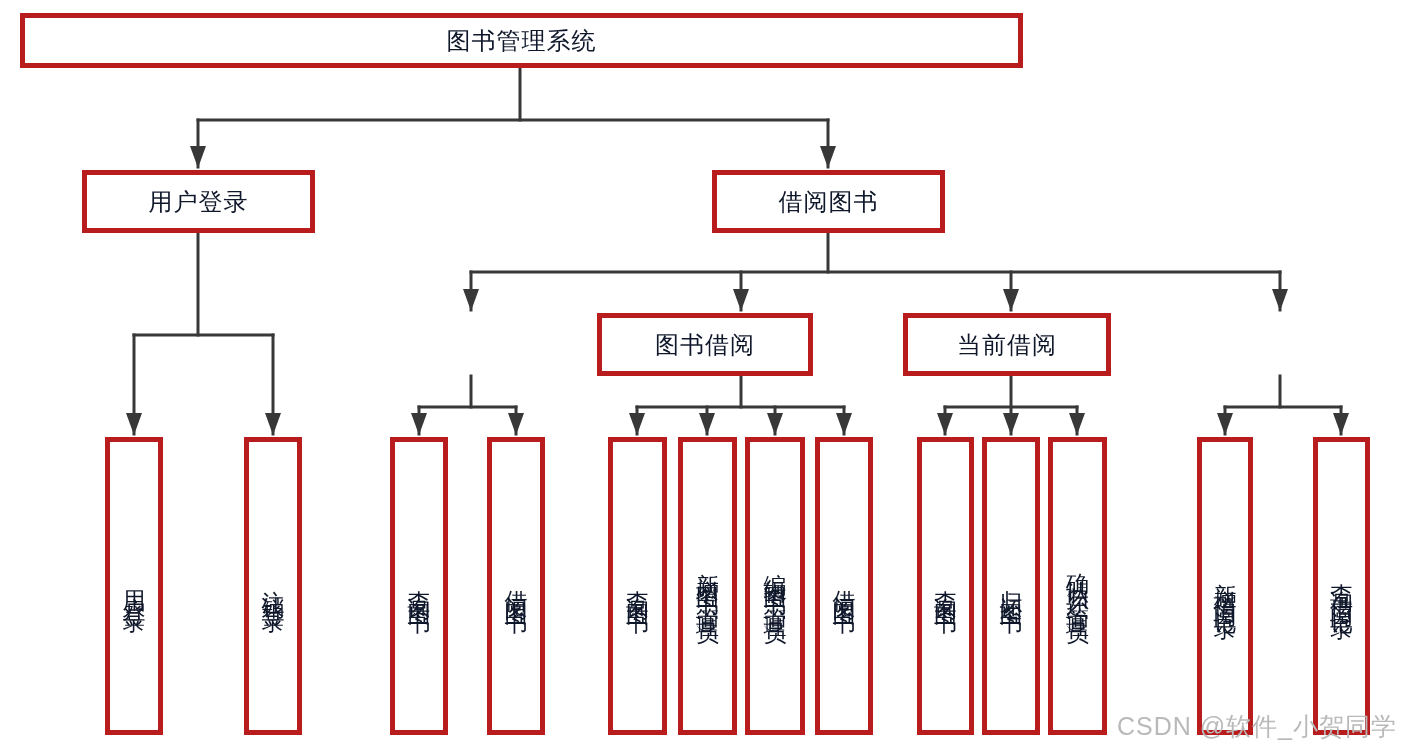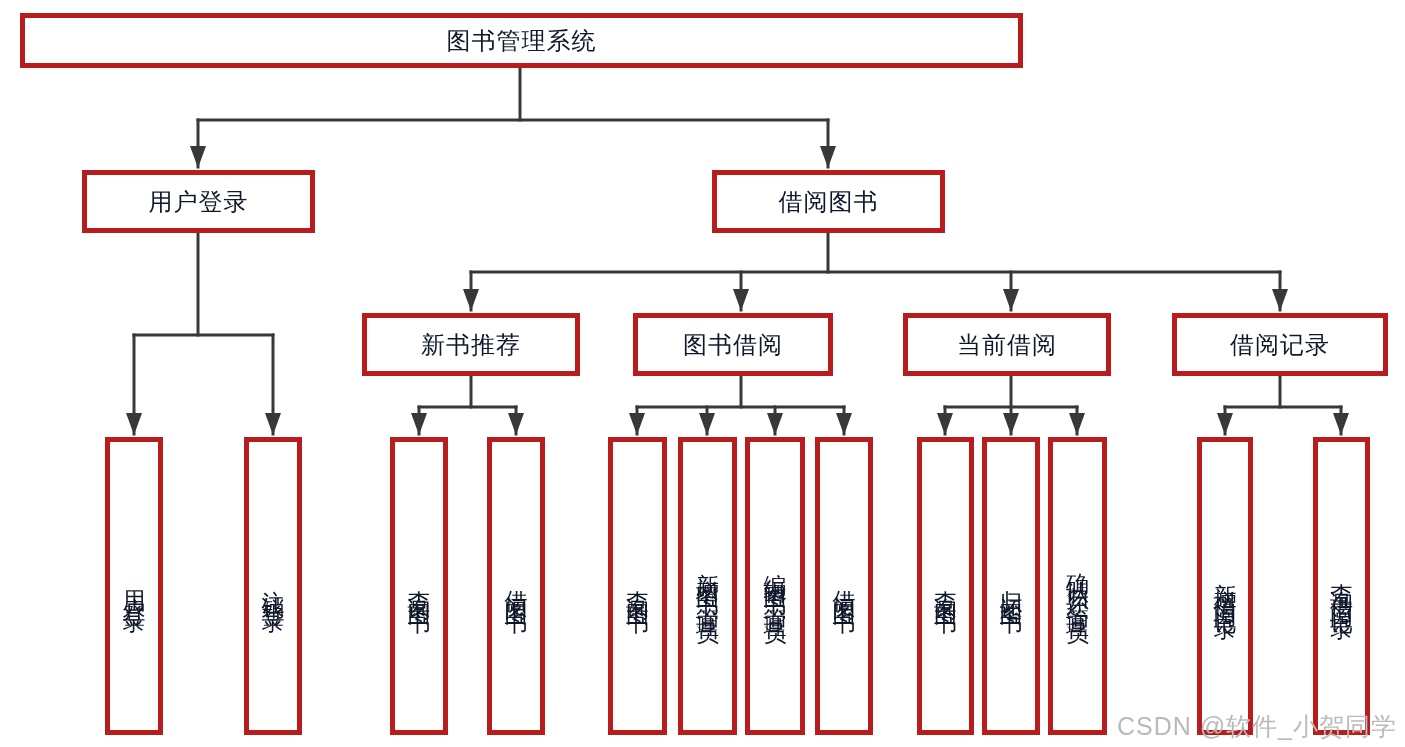--- a/index.html
+++ b/index.html
@@ -93,24 +93,22 @@
       <path d="M1225,407 L1225,434" marker-end="url(#arrow)"></path>
       <path d="M1341,407 L1341,434" marker-end="url(#arrow)"></path>
     </g>
   </svg>
 
   <div class="box h" style="left:20px;top:13px;width:1003px;height:55px">图书管理系统</div>
 
   <div class="box h" style="left:82px;top:170px;width:233px;height:63px">用户登录</div>
   <div class="box h" style="left:712px;top:170px;width:233px;height:63px">借阅图书</div>
 
-  <div class="box h" style="left:362px;top:313px;width:218px;height:63px">新书推荐</div>
-  <div class="box h" style="left:633px;top:313px;width:200px;height:63px">图书借阅</div>
+  <div class="box h" style="left:597px;top:313px;width:216px;height:63px">图书借阅</div>
   <div class="box h" style="left:903px;top:313px;width:208px;height:63px">当前借阅</div>
-  <div class="box h" style="left:1172px;top:313px;width:216px;height:63px">借阅记录</div>
 
   <div class="box v" style="left:105px;top:437px;width:58px;height:298px">用户登录</div>
   <div class="box v" style="left:244px;top:437px;width:58px;height:298px">注销登录</div>
 
   <div class="box v" style="left:390px;top:437px;width:58px;height:298px">查询图书</div>
   <div class="box v" style="left:487px;top:437px;width:58px;height:298px">借阅图书</div>
 
   <div class="box v" style="left:608px;top:437px;width:59px;height:298px">查询图书</div>
   <div class="box v" style="left:678px;top:437px;width:59px;height:298px">新增图书（管理员）</div>
   <div class="box v" style="left:745px;top:437px;width:60px;height:298px">编辑图书（管理员）</div>

